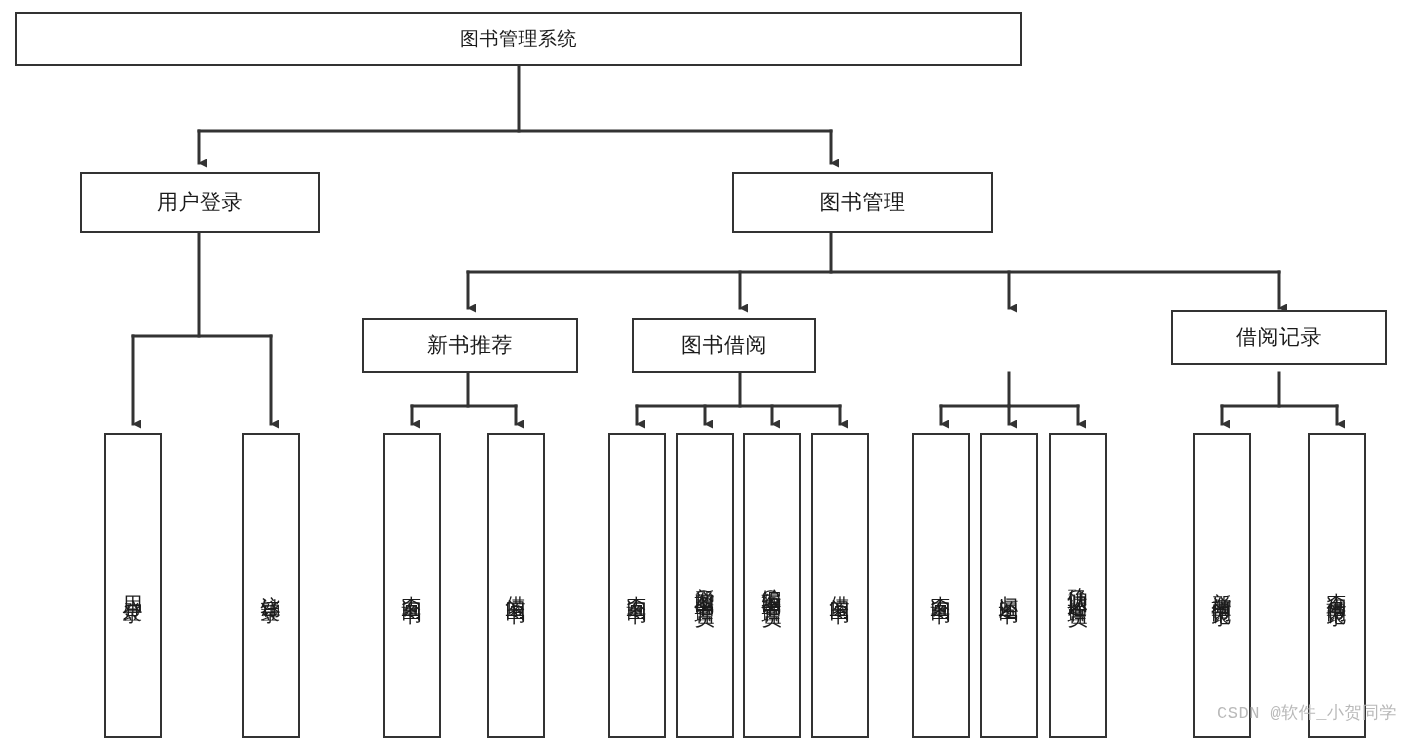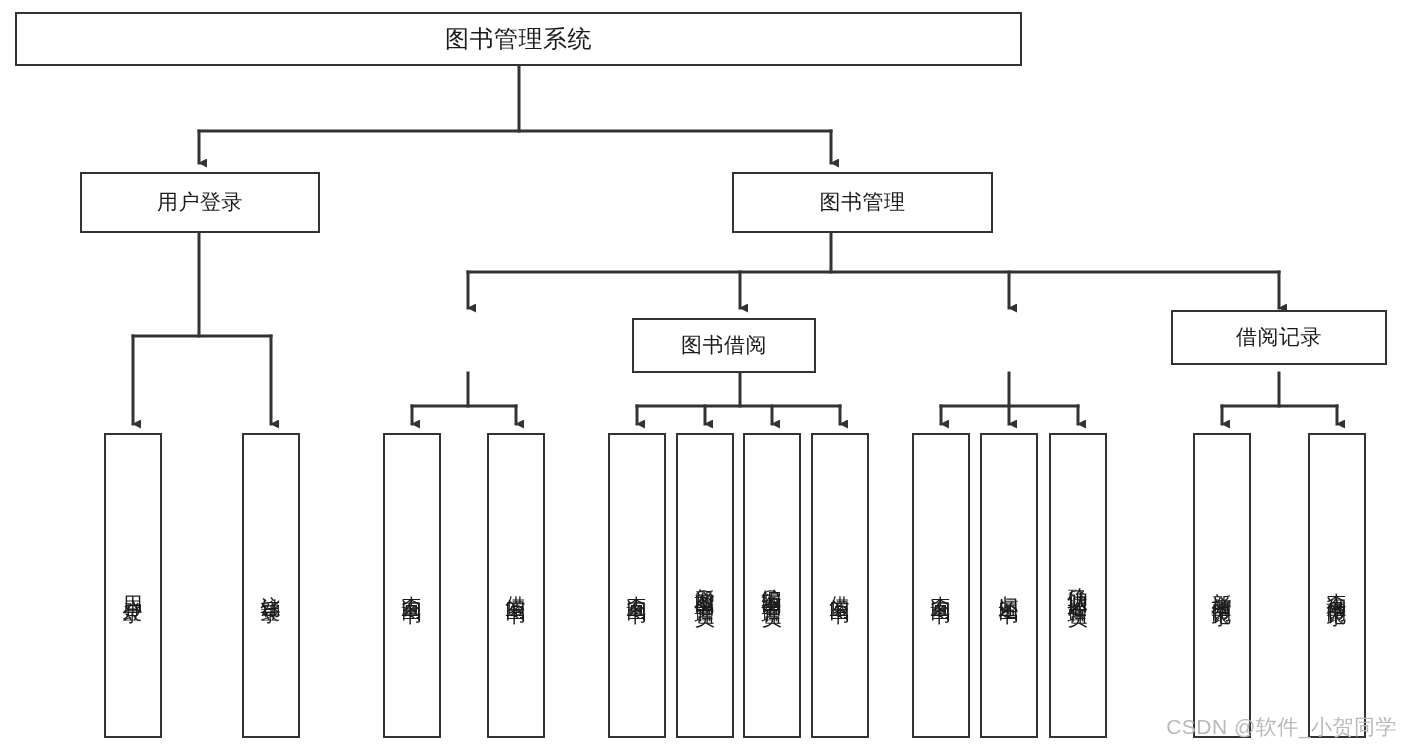--- a/index.html
+++ b/index.html
@@ -38,44 +38,45 @@
     z-index: 5;
   }
   .node-label {
     font-size: 21px;
     line-height: 1.25;
     letter-spacing: 0.5px;
     color: #1b1b1b;
     white-space: nowrap;
     text-align: center;
   }
-  .node.root .node-label { font-size: 24px; }
+  .node.root .node-label { font-size: 19px; }
   .node.level2 .node-label { font-size: 21px; }
   .node.leaf {
     align-items: center;
     justify-content: center;
     padding: 6px 0;
   }
   .node.leaf .node-label {
     writing-mode: vertical-rl;
     text-orientation: upright;
     font-size: 20px;
     letter-spacing: 3px;
     line-height: 1.1;
     white-space: nowrap;
   }
   #watermark {
     position: absolute;
     right: 8px;
-    bottom: 6px;
-    font-size: 21px;
+    bottom: 23px;
+    font-size: 17px;
     color: #b9b9b9;
     letter-spacing: 0.5px;
     z-index: 8;
     white-space: nowrap;
+    font-family: Liberation Mono, monospace;
   }
 </style>
 </head>
 <body>
 
 <div id="diagram-root">
 
   <svg id="edge-layer" viewBox="0 0 1405 747" xmlns="http://www.w3.org/2000/svg">
     <defs>
       <marker id="arrowhead" markerWidth="9" markerHeight="9" refX="4.5" refY="8" orient="auto" markerUnits="userSpaceOnUse">
@@ -130,20 +131,23 @@
     <span class="node-label">图书管理系统</span>
   </div>
 
   <div class="node level2" style="left:80px; top:172px; width:240px; height:61px;">
     <span class="node-label">用户登录</span>
   </div>
   <div class="node level2" style="left:732px; top:172px; width:261px; height:61px;">
     <span class="node-label">图书管理</span>
   </div>
 
+  <div class="node level2" style="left:362px; top:318px; width:216px; height:55px;">
+    <span class="node-label">新书推荐</span>
+  </div>
   <div class="node level2" style="left:632px; top:318px; width:184px; height:55px;">
     <span class="node-label">图书借阅</span>
   </div>
   <div class="node level2" style="left:1171px; top:310px; width:216px; height:55px;">
     <span class="node-label">借阅记录</span>
   </div>
 
   <div class="node leaf" style="left:104px; top:433px; width:58px; height:305px;">
     <span class="node-label">用户登录</span>
   </div>

